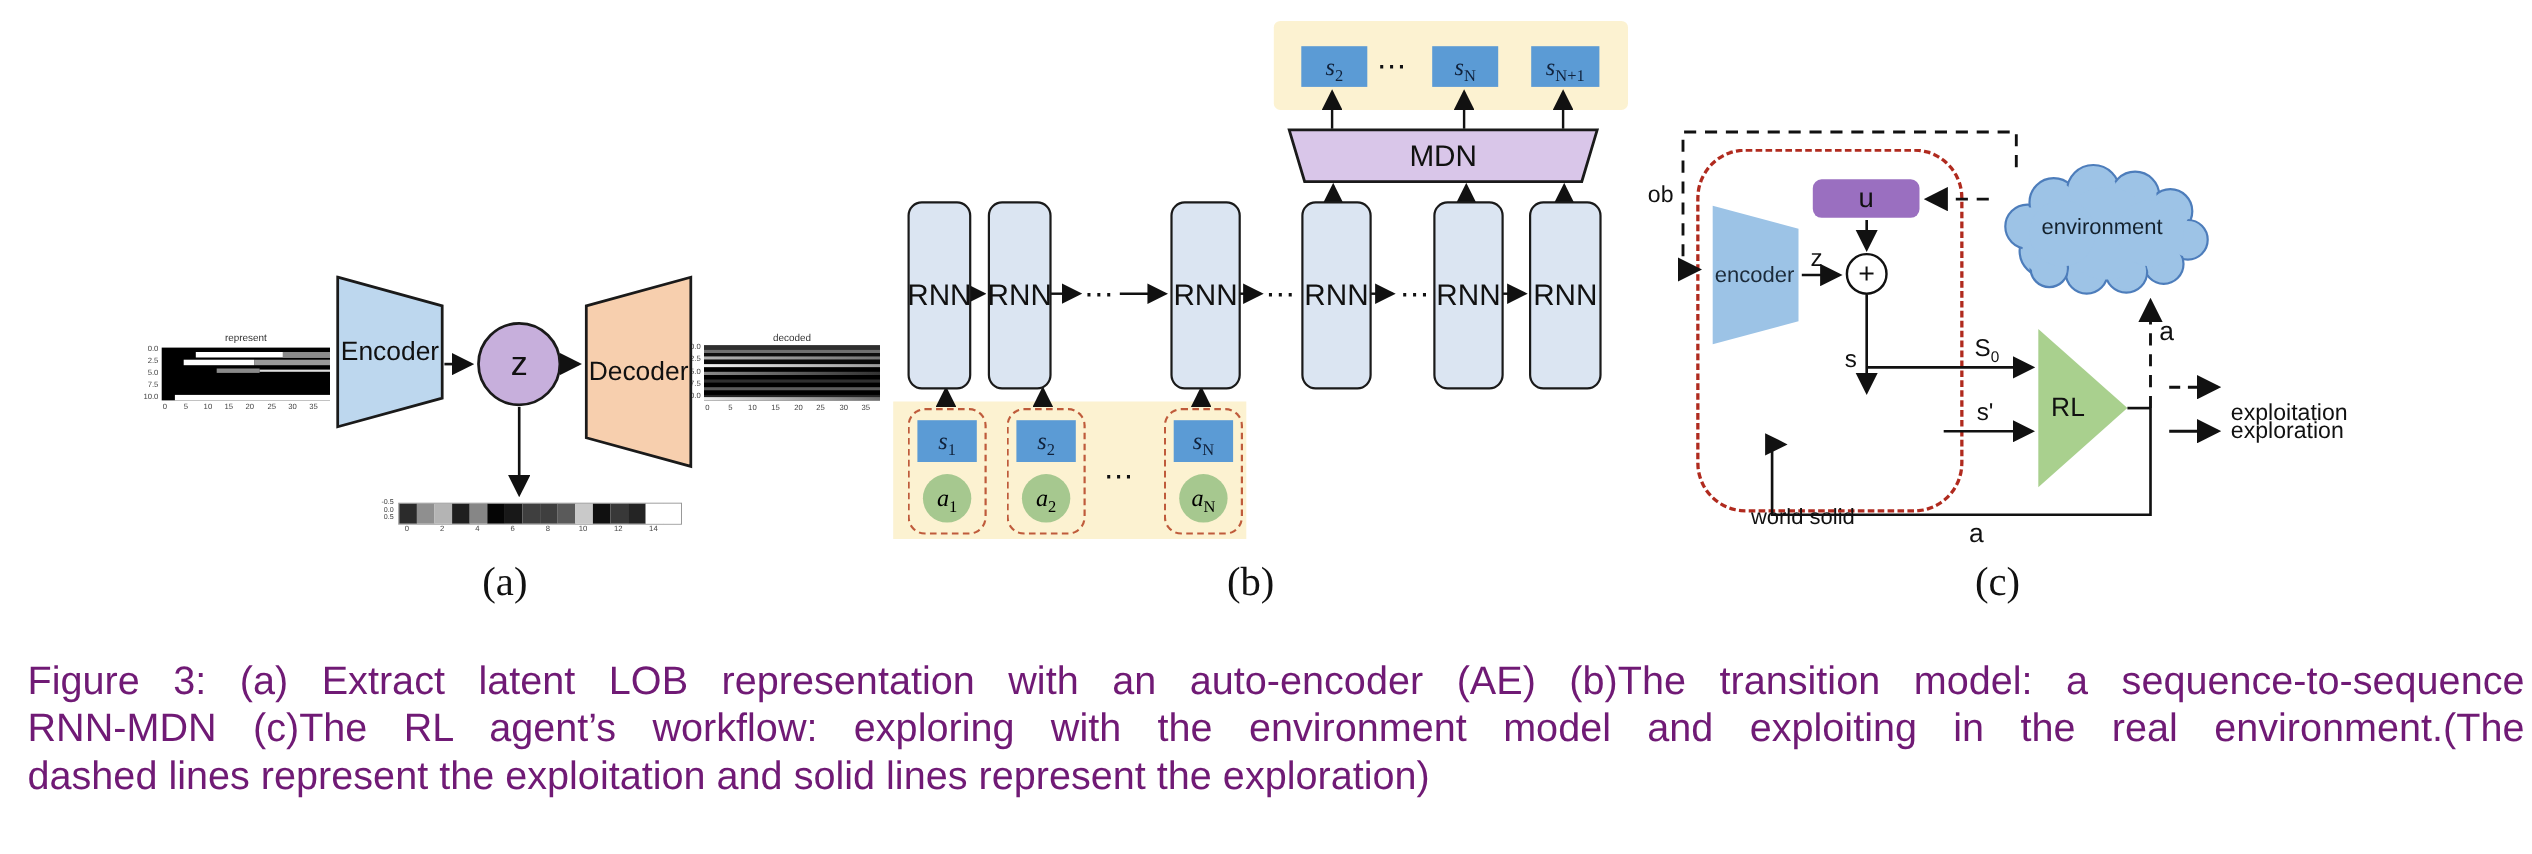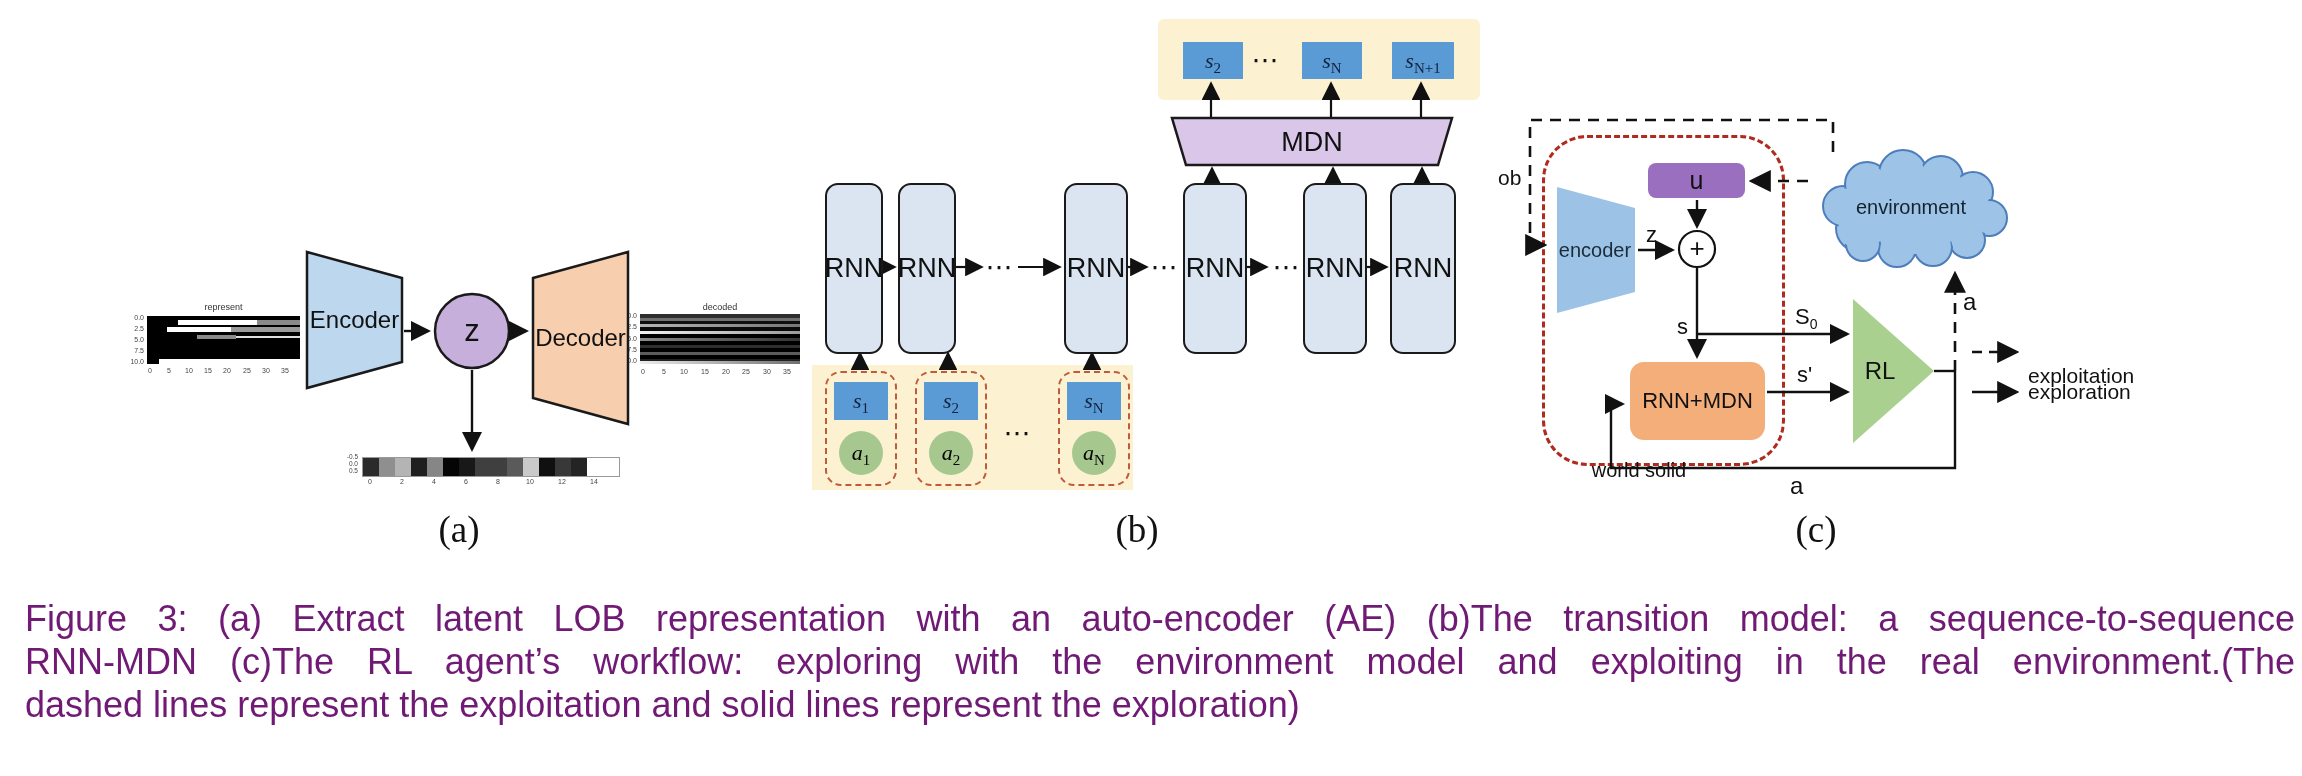--- a/index.html
+++ b/index.html
@@ -265,23 +265,20 @@
       <span>u</span>
     </div>
   <div class="abs ctr mlabel" style="left:1686px;top:236px;width:22px;height:24px;font-size:26px;">+</div>
   <div class="abs mlabel" style="left:1666px;top:314px;width:22px;height:26px;font-size:22px;text-align:right;">s</div>
   <div class="abs mlabel" style="left:1795px;top:304px;width:44px;height:28px;font-size:22px;">
     <span>S</span><sub style="font-size:14px;">0</sub>
   </div>
   <div class="abs mlabel" style="left:1797px;top:362px;width:34px;height:26px;font-size:22px;">s'</div>
   <div class="abs mlabel" style="left:1963px;top:288px;width:26px;height:28px;font-size:24px;">a</div>
   <div class="abs mlabel" style="left:1790px;top:472px;width:26px;height:28px;font-size:24px;">a</div>
-  <div class="abs ctr" style="left:1630px;top:362px;width:135px;height:78px;background:#f3ae7a;border-radius:14px;font-size:22px;">
-      <span>RNN+MDN</span>
-    </div>
   <div class="abs ctr mlabel" style="left:1858px;top:356px;width:44px;height:30px;font-size:24px;">RL</div>
   <div class="abs ctr mlabel" style="left:1841px;top:195px;width:140px;height:24px;font-size:20px;color:#14222e;">environment</div>
   <div class="abs ctr mlabel" style="left:1576px;top:457px;width:126px;height:26px;font-size:20px;">world solid</div>
   <div class="abs mlabel" style="left:2028px;top:340px;width:150px;height:26px;font-size:21px;margin-top:24px;">exploitation</div>
   <div class="abs mlabel" style="left:2028px;top:380px;width:150px;height:26px;font-size:21px;">exploration</div>
   <div class="abs panel-label" style="left:1786px;top:508px;width:60px;height:42px;">(c)</div>
 
   <div class="cap j" style="top:598px;">Figure 3: (a) Extract latent LOB representation with an auto-encoder (AE) (b)The transition model: a sequence-to-sequence</div>
   <div class="cap" style="top:684px;">dashed lines represent the exploitation and solid lines represent the exploration)</div>
   <div class="cap j" style="top:641px;">RNN-MDN (c)The RL agent’s workflow: exploring with the environment model and exploiting in the real environment.(The</div>

